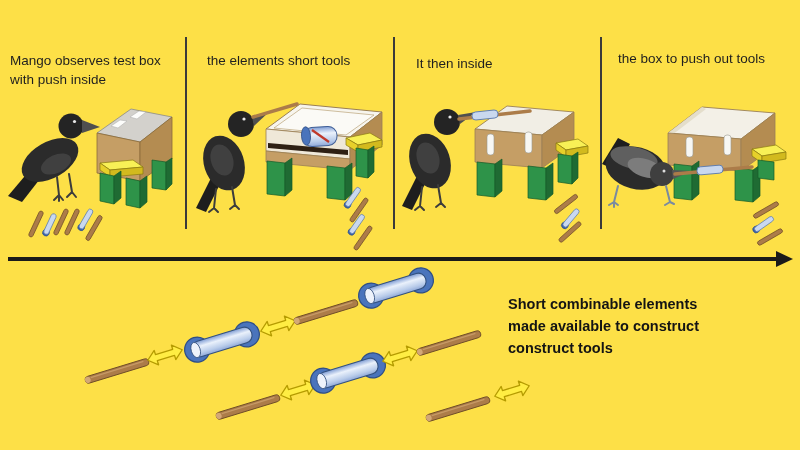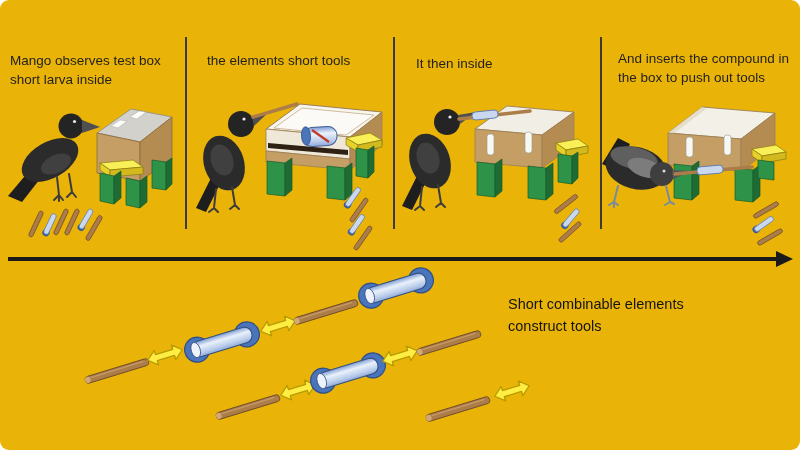--- a/index.html
+++ b/index.html
@@ -1,50 +1,50 @@
 <!DOCTYPE html>
 <html><head>
 <meta charset="utf-8">
 <style>
   html,body{margin:0;padding:0;background:#fff;}
-  #stage{position:relative;width:800px;height:450px;background:#eab308;overflow:hidden;
-         font-family:"Liberation Sans",sans-serif;border-radius:9px;}
+  #stage{position:relative;width:800px;height:450px;background:#fde047;overflow:hidden;
+         font-family:"Liberation Sans",sans-serif;}
   .caption{position:absolute;font-size:13.5px;line-height:1.42;color:#1f1f1f;}
   .caption span{display:block;white-space:nowrap;}
   .divider{position:absolute;width:2px;background:#3a3a3a;top:37px;height:192px;}
   #art{position:absolute;left:0;top:0;pointer-events:none;}
   #bottom-label{position:absolute;left:508px;top:294px;font-size:14.5px;line-height:1.5;color:#141414;}
-  #bottom-label span{display:block;white-space:nowrap;}
+  #bottom-label span{display:block;white-space:nowrap;font-weight:bold;}
 </style>
 </head>
 <body>
 
 <div id="stage">
 
   <div class="caption" style="left:10px;top:51px">
     <span>Mango observes test box</span>
-    <span>short larva inside</span>
+    <span>with push inside</span>
   </div>
   <div class="caption" style="left:207px;top:51px">
     <span>the elements short tools</span>
   </div>
   <div class="caption" style="left:416px;top:54px">
     <span>It then inside</span>
   </div>
   <div class="caption" style="left:618px;top:49px">
-    <span>And inserts the compound in</span>
     <span>the box to push out tools</span>
   </div>
 
   <div class="divider" style="left:185px"></div>
   <div class="divider" style="left:393px"></div>
   <div class="divider" style="left:600px"></div>
 
   <div id="bottom-label">
     <span>Short combinable elements</span>
+    <span>made available to construct</span>
     <span>construct tools</span>
   </div>
 
   <svg id="art" width="800" height="450" viewBox="0 0 800 450">
     <defs>
       <linearGradient id="tubeGrad" x1="0" y1="0" x2="0" y2="1">
         <stop offset="0" stop-color="#7E9CD4"></stop>
         <stop offset="0.35" stop-color="#EAF1FB"></stop>
         <stop offset="0.75" stop-color="#B9CCEA"></stop>
         <stop offset="1" stop-color="#8FA8D8"></stop>

